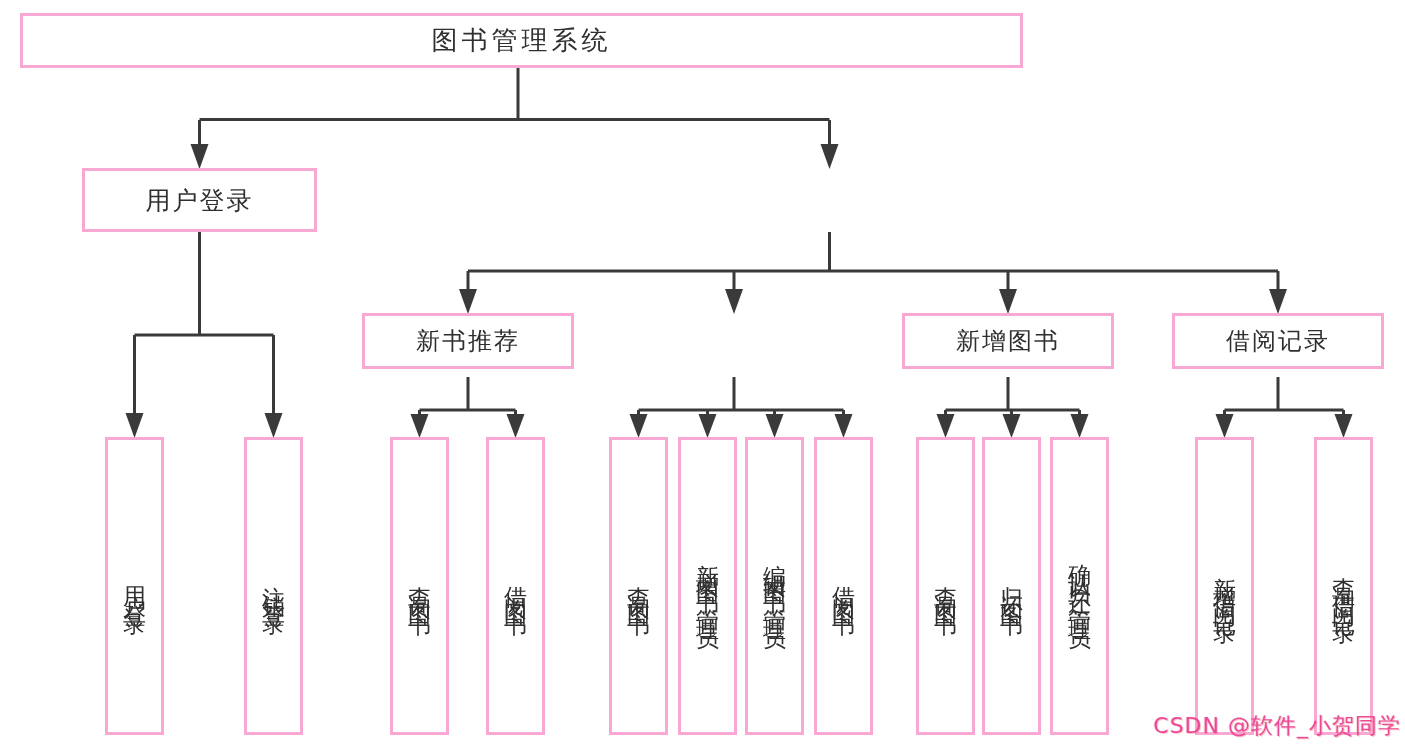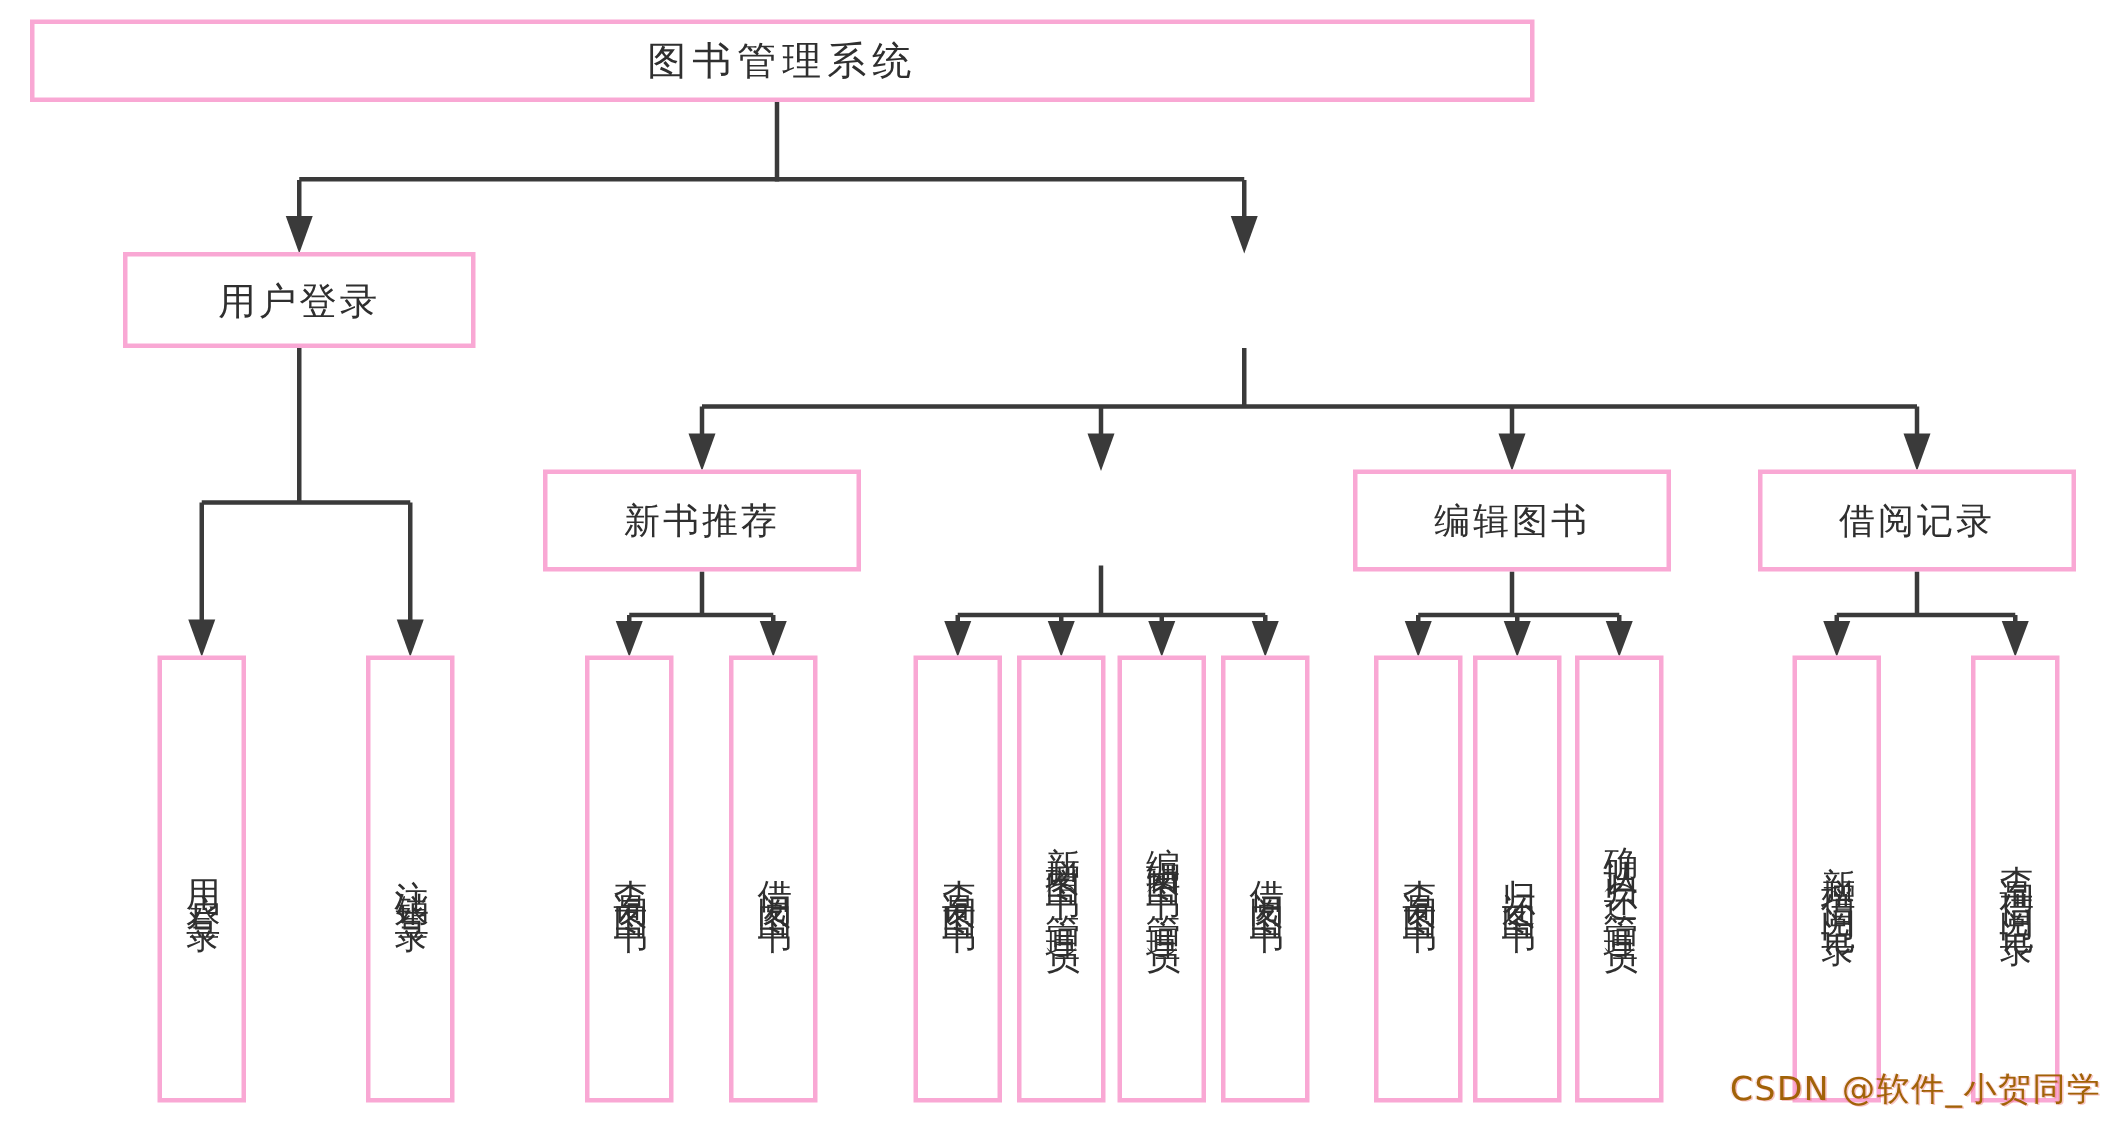--- a/index.html
+++ b/index.html
@@ -8,31 +8,31 @@
     position:relative;width:1405px;height:747px;background:#ffffff;overflow:hidden;
   }
   .connectors{position:absolute;left:0;top:0;width:1405px;height:747px;z-index:1;}
   .node{
     position:absolute;background:#ffffff;border:3px solid #f9a8d4;
     display:flex;align-items:center;justify-content:center;
     color:#2f2f2f;box-sizing:border-box;z-index:2;
   }
   .node-root{left:20px;top:13px;width:1003px;height:55px;font-size:26px;letter-spacing:4px;}
   .node-l2{top:168px;width:235px;height:64px;font-size:25px;letter-spacing:2px;}
-  .node-l3{top:313px;width:212px;height:68px;font-size:24px;letter-spacing:2px;}
+  .node-l3{top:313px;width:212px;height:56px;font-size:24px;letter-spacing:2px;}
   .node-leaf{
     top:437px;width:59px;height:298px;font-size:23px;
   }
   .node-leaf .vtext{
     writing-mode:vertical-rl;text-orientation:mixed;
     letter-spacing:9px;line-height:1;white-space:nowrap;
   }
   .watermark{
     position:absolute;right:4px;bottom:6px;z-index:3;
-    font-size:22px;color:#a16207;letter-spacing:1px;
+    font-size:22px;color:#ec4899;letter-spacing:1px;
     text-shadow:1px 1px 0 rgba(235,90,90,0.35), -1px 0 0 rgba(235,90,90,0.18);
     white-space:nowrap;
   }
 </style>
 </head>
 <body>
 
 <div class="canvas">
 
   <svg class="connectors" viewBox="0 0 1405 747" xmlns="http://www.w3.org/2000/svg">
@@ -107,21 +107,21 @@
   </div>
 
   <div class="node node-l2" style="left:82px;">
     <span>用户登录</span>
   </div>
 
   <div class="node node-l3" style="left:362px;">
     <span>新书推荐</span>
   </div>
   <div class="node node-l3" style="left:902px;">
-    <span>编辑图书</span>
+    <span>新增图书</span>
   </div>
   <div class="node node-l3" style="left:1172px;">
     <span>借阅记录</span>
   </div>
 
   <div class="node node-leaf" style="left:105px;">
     <span class="vtext">用户登录</span>
   </div>
   <div class="node node-leaf" style="left:244px;">
     <span class="vtext">注销登录</span>

